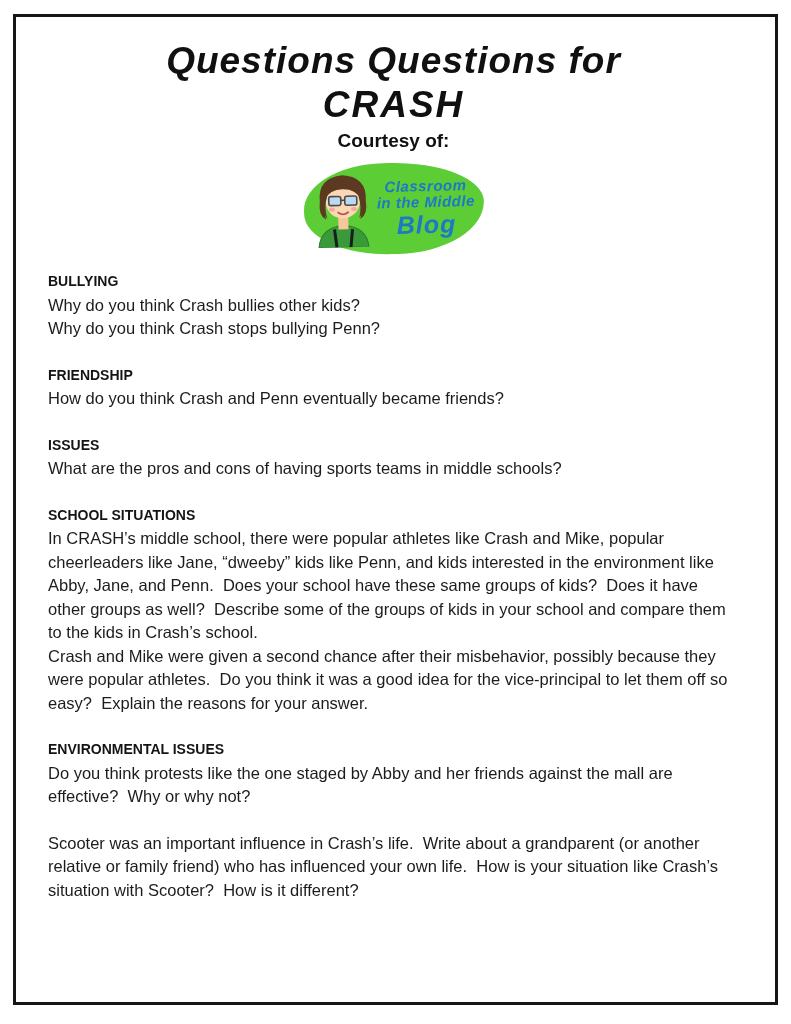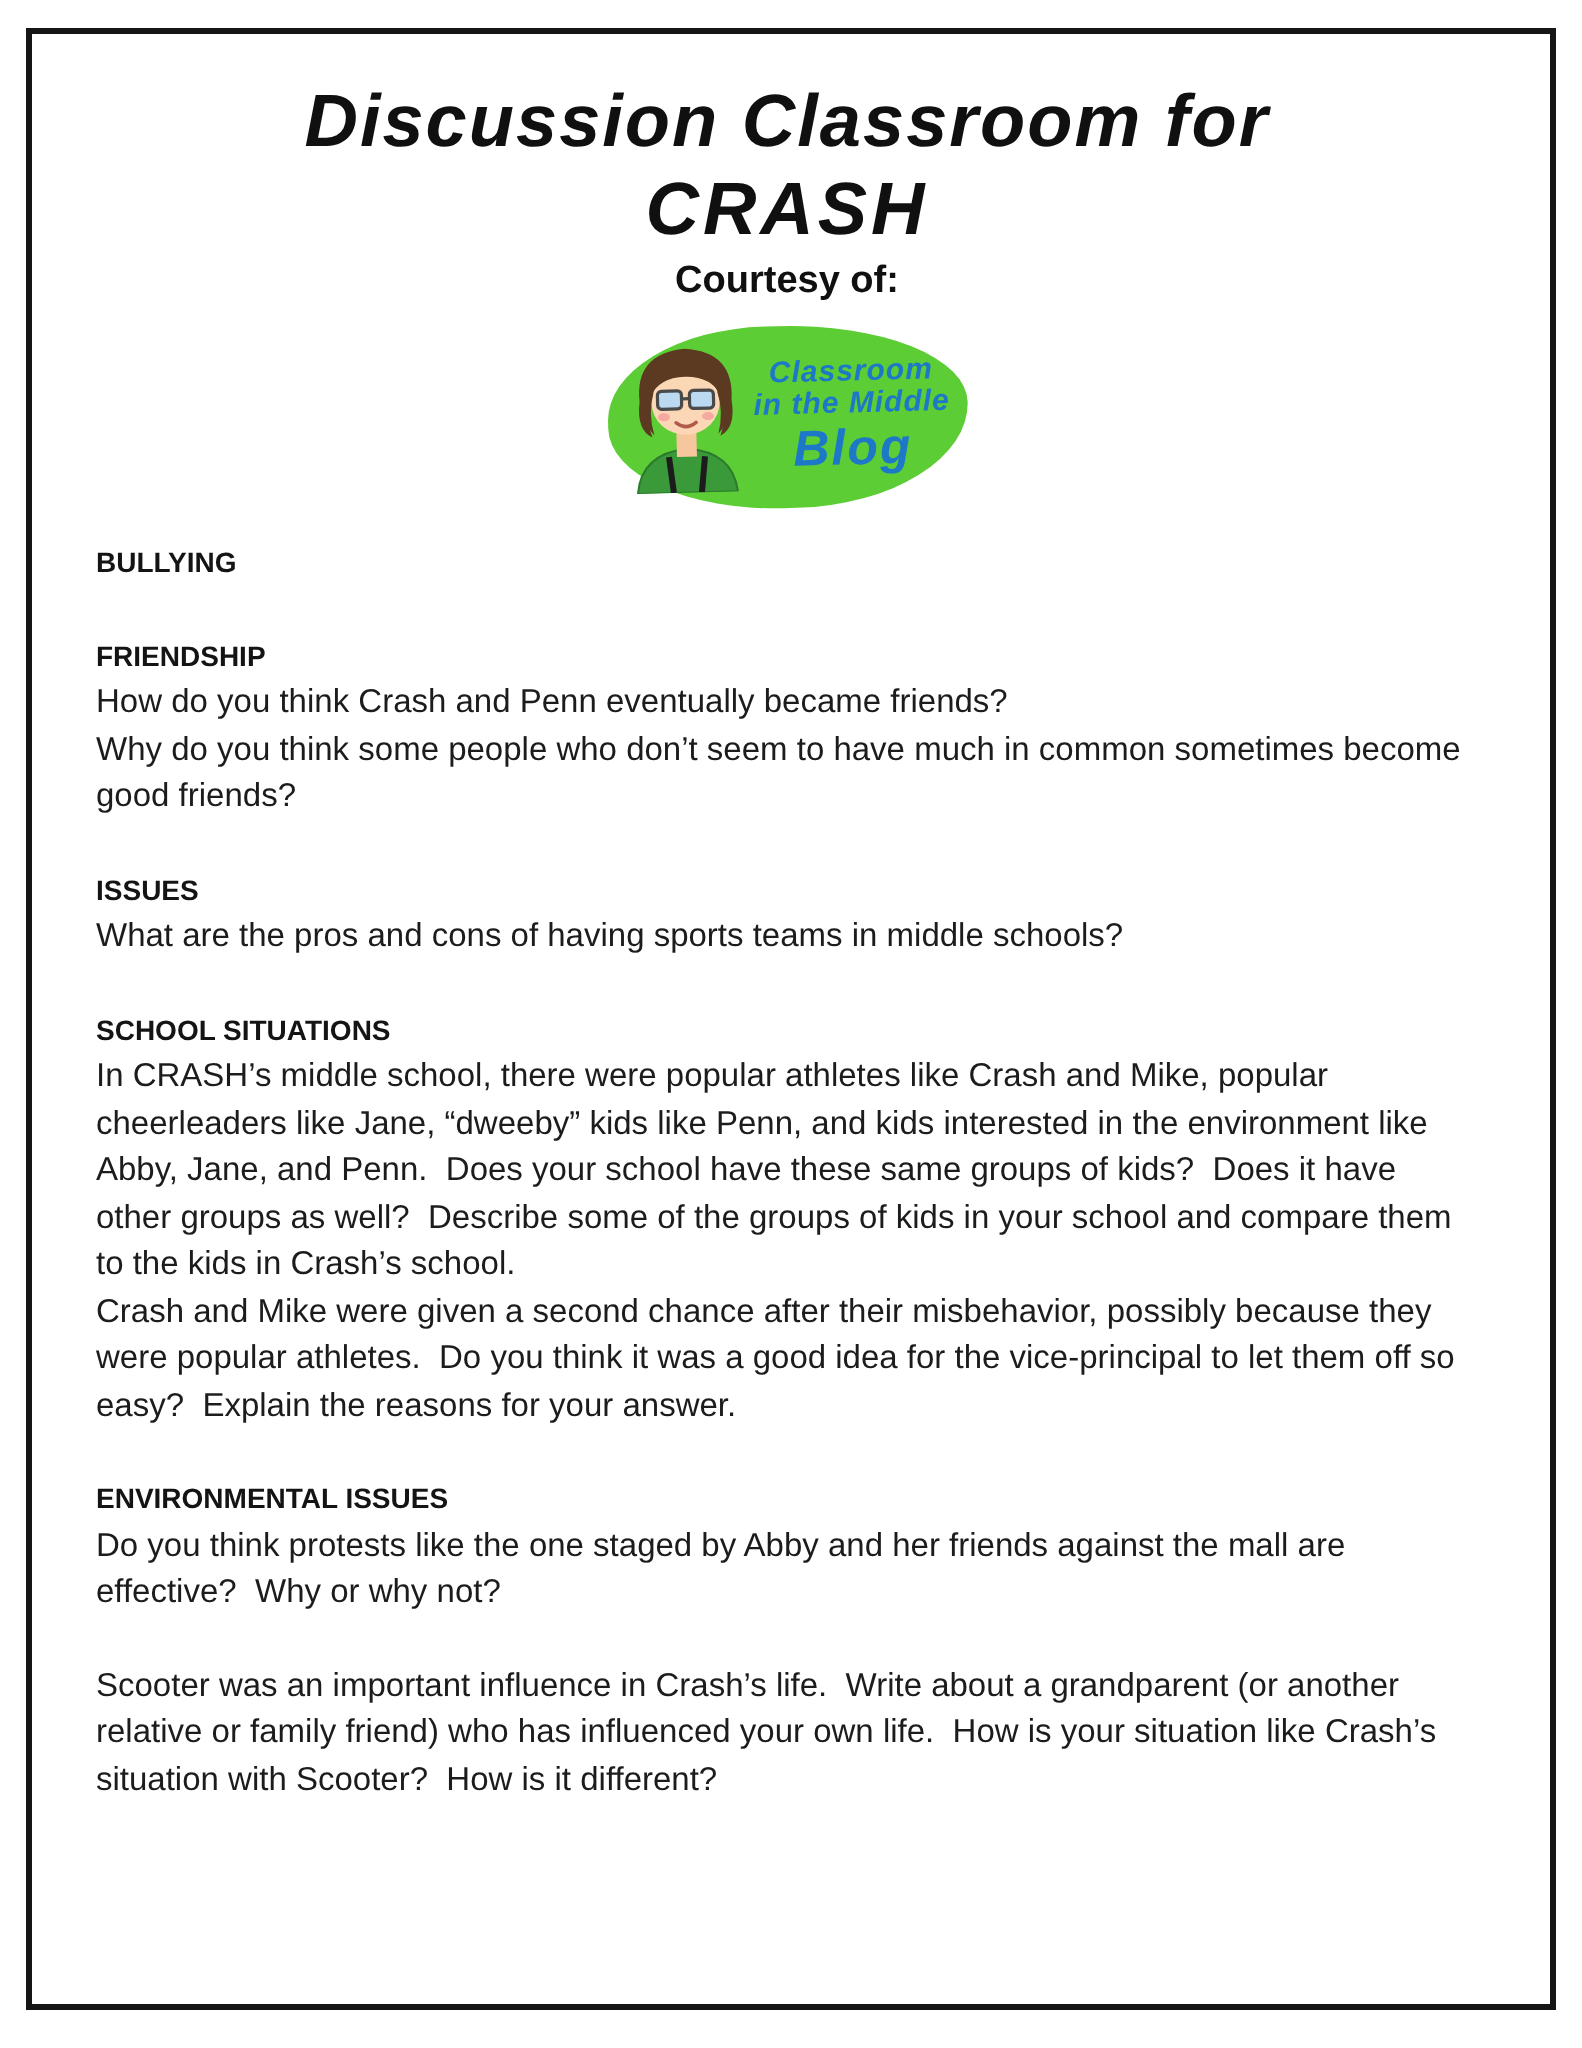--- a/index.html
+++ b/index.html
@@ -110,21 +110,21 @@
   }
 </style>
 </head>
 <body>
 
 <div class="canvas">
   <div class="page-frame">
     <div class="page-inner">
 
       <div class="title-block">
-        <div class="doc-title-line1">Discussion Classroom for</div>
+        <div class="doc-title-line1">Questions Questions for</div>
         <div class="doc-title-line2">CRASH</div>
         <div class="courtesy">Courtesy of:</div>
       </div>
 
       <div class="logo-wrap">
         <div class="logo-blob" id="logo-blob" style="background: rgb(92, 205, 53);">
           <div class="logo-figure">
             <svg width="62" height="78" viewBox="0 0 62 78" aria-hidden="true">
 
               <path d="M6 78 Q8 58 31 56 Q54 58 56 78 Z" fill="#3a9a3a" stroke="#2c7a2c" stroke-width="1"></path>
@@ -158,27 +158,30 @@
             <div class="l1">Classroom</div>
             <div class="l2">in the Middle</div>
             <div class="l3">Blog</div>
           </div>
         </div>
       </div>
 
       <div class="sections">
   <div class="section">
     <div class="heading">BULLYING</div>
+    <div class="paragraphs">
+              <div class="para">Why do you think Crash bullies other kids?</div>
+              <div class="para">Why do you think Crash stops bullying Penn?</div>
+            </div>
   </div>
 
   <div class="section">
     <div class="heading">FRIENDSHIP</div>
     <div class="paragraphs">
               <div class="para">How do you think Crash and Penn eventually became friends?</div>
-              <div class="para">Why do you think some people who don’t seem to have much in common sometimes become good friends?</div>
             </div>
   </div>
 
   <div class="section">
     <div class="heading">ISSUES</div>
     <div class="paragraphs">
               <div class="para">What are the pros and cons of having sports teams in middle schools?</div>
             </div>
   </div>
 

